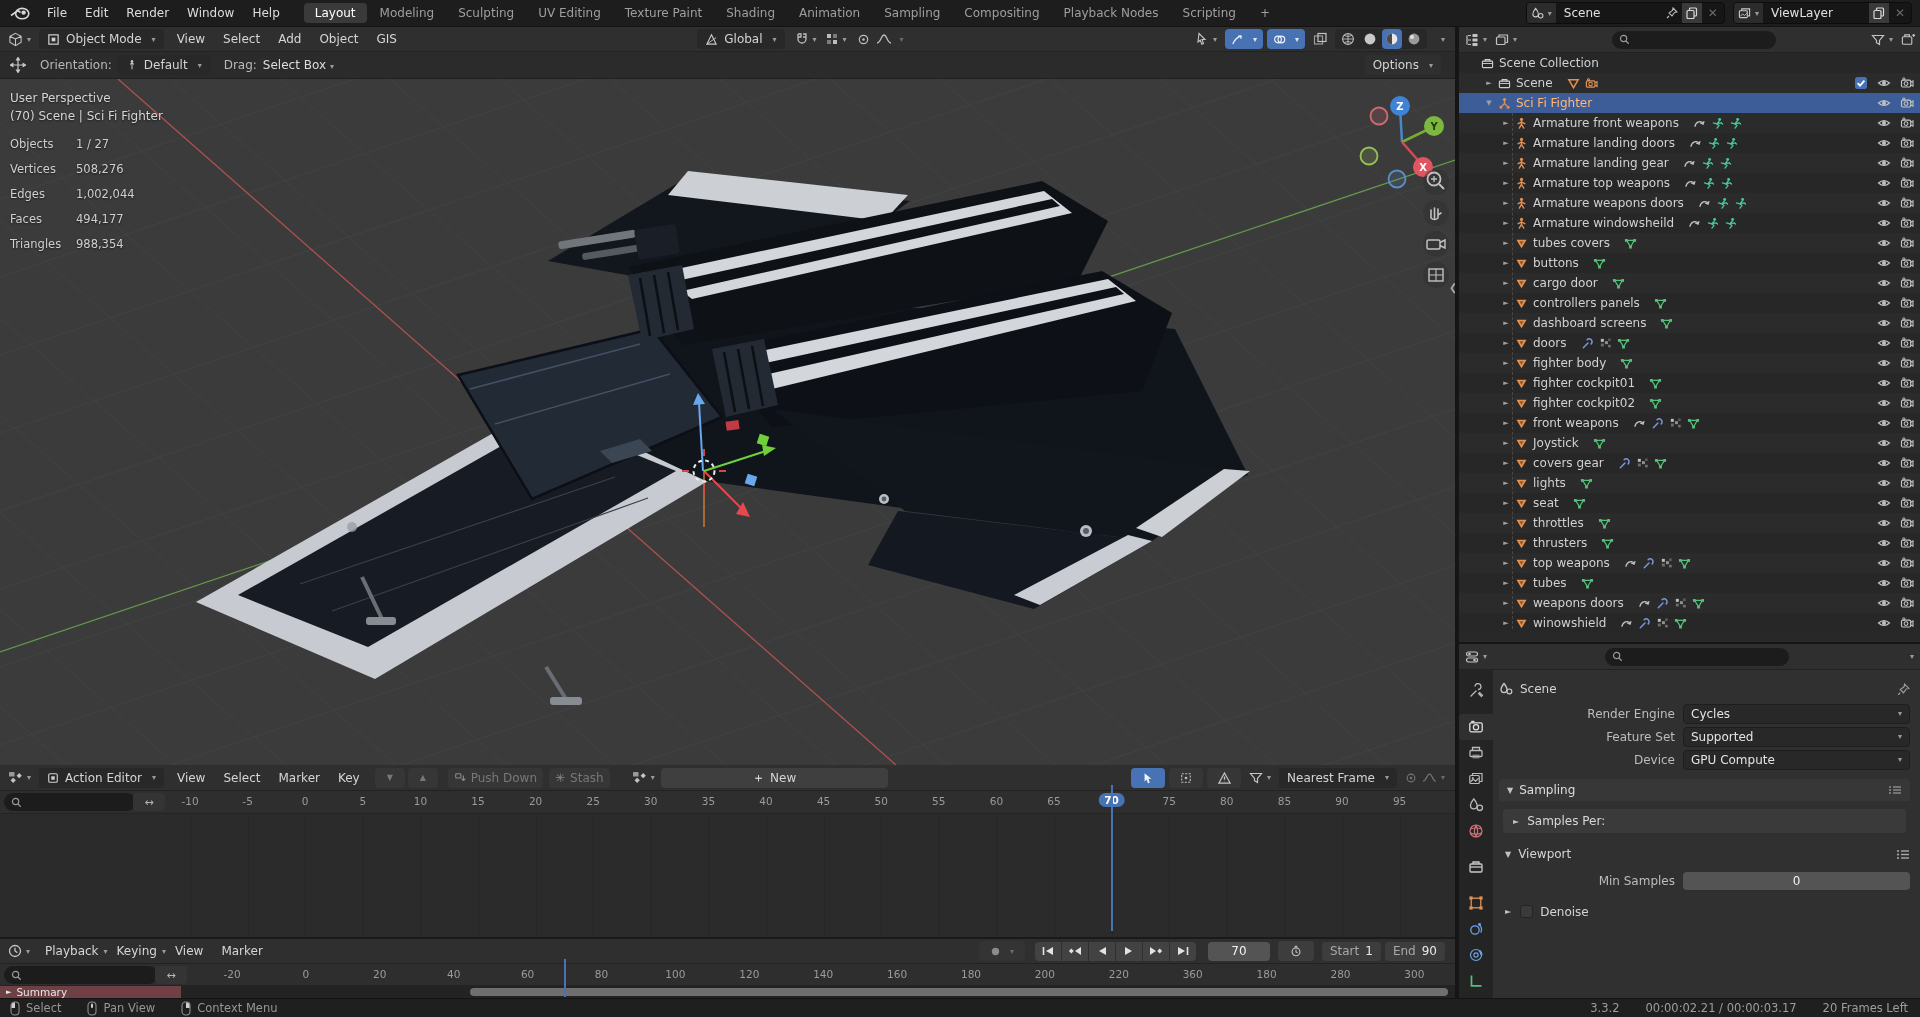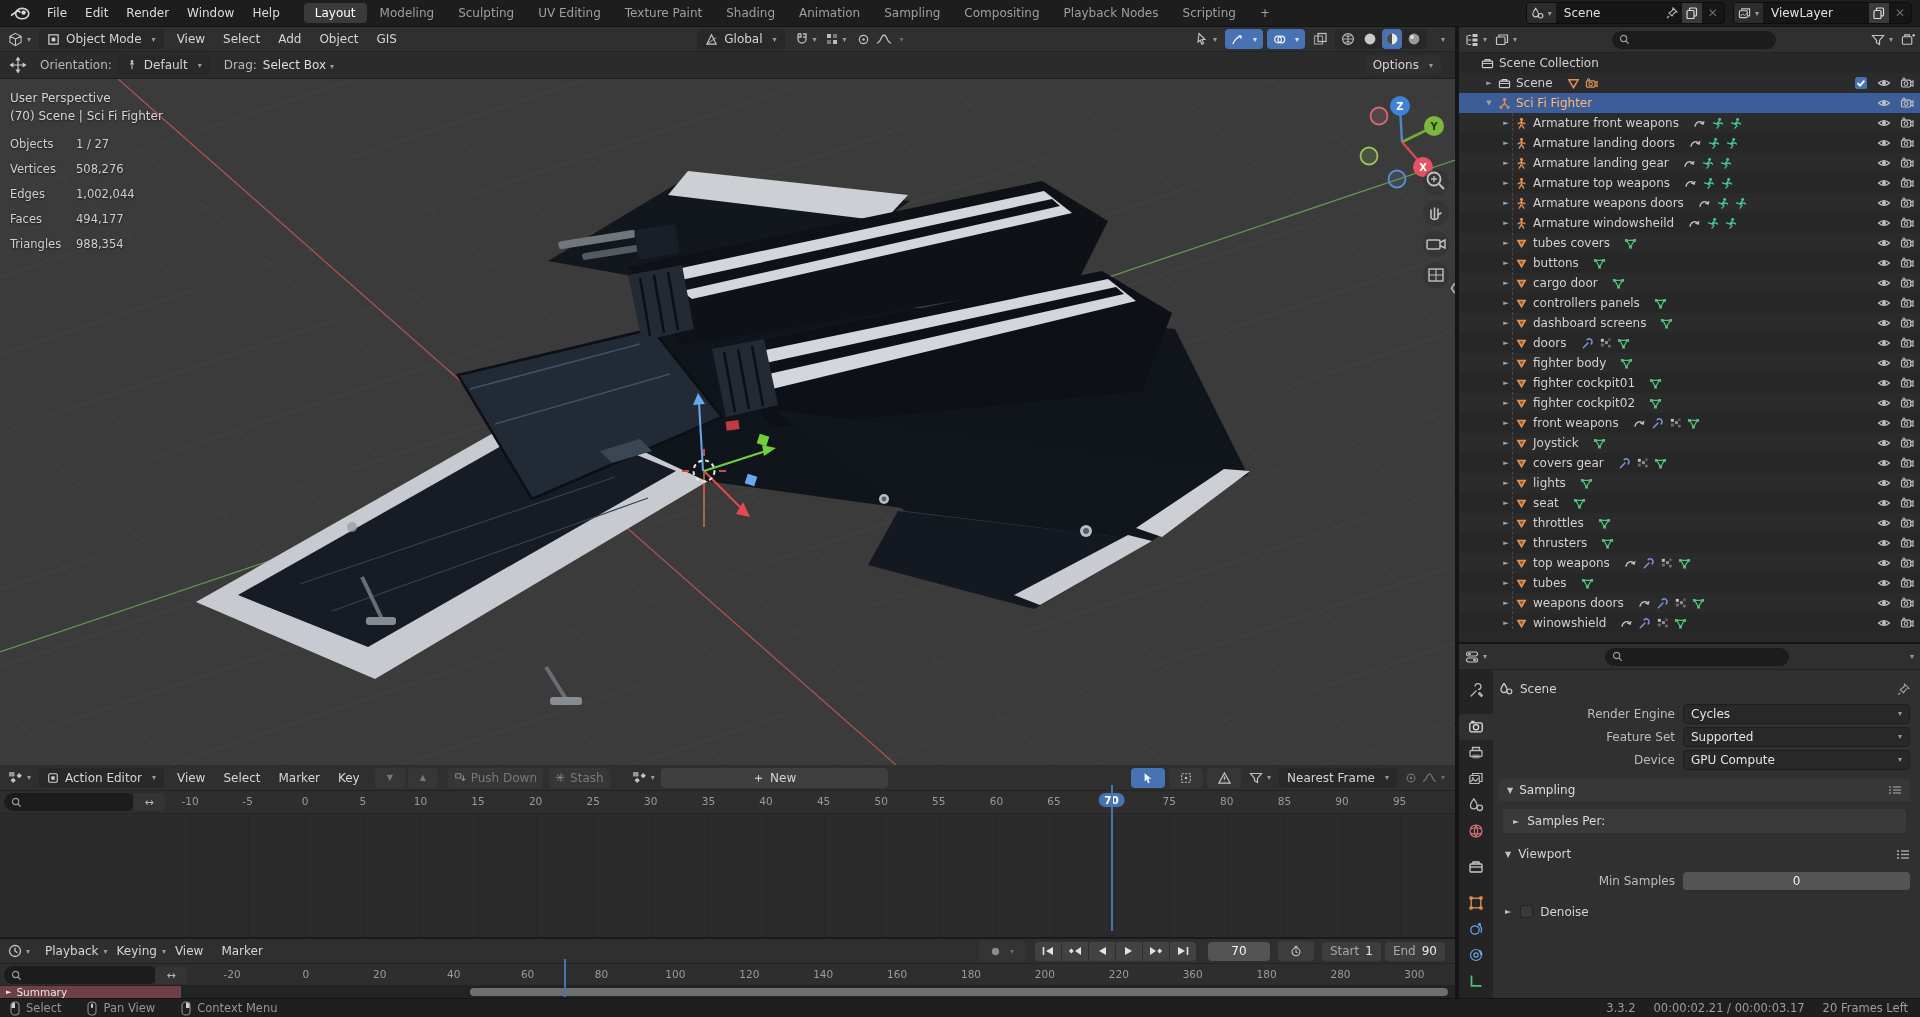--- a/index.html
+++ b/index.html
@@ -109,21 +109,21 @@
   .tbtn svg{width:14px;height:10px;}
   .framefield{background:#545454;border-radius:4px;height:19px;min-width:62px;display:flex;align-items:center;justify-content:center;color:#f2f2f2;}
   .rangefield{background:#3d3d3d;border-radius:4px;height:19px;display:flex;align-items:center;padding:0 8px;gap:6px;color:#e8e8e8;}
   .rangefield .rl{color:#a8a8a8;}
 
   
   #statusbar{left:0;top:998px;width:1920px;height:19px;background:#1f1f1f;border-top:1px solid #131313;
              box-sizing:border-box;display:flex;align-items:center;color:#969696;font-size:11.5px;}
   .hint{display:flex;align-items:center;gap:6px;margin-left:26px;}
   .hint:first-child{margin-left:10px;}
-  #status-right{margin-left:auto;margin-right:12px;display:flex;gap:18px;color:#9d9d9d;}
+  #status-right{margin-left:auto;margin-right:12px;display:flex;gap:26px;color:#9d9d9d;}
 </style>
 </head>
 <body>
 
 <div id="topbar" class="abs">
   <span class="iconwrap" style="margin:0 8px 0 10px">
     <svg width="20" height="14" viewBox="0 0 20 14">
         <ellipse cx="12.2" cy="7.6" rx="6.6" ry="5.2" fill="none" stroke="#d8d8d8" stroke-width="1.6"></ellipse>
         <circle cx="13.6" cy="6.6" r="2.2" fill="#d8d8d8"></circle>
         <path d="M1 9.5 L8 4.6 L10.5 6.5" fill="none" stroke="#d8d8d8" stroke-width="1.6"></path>

